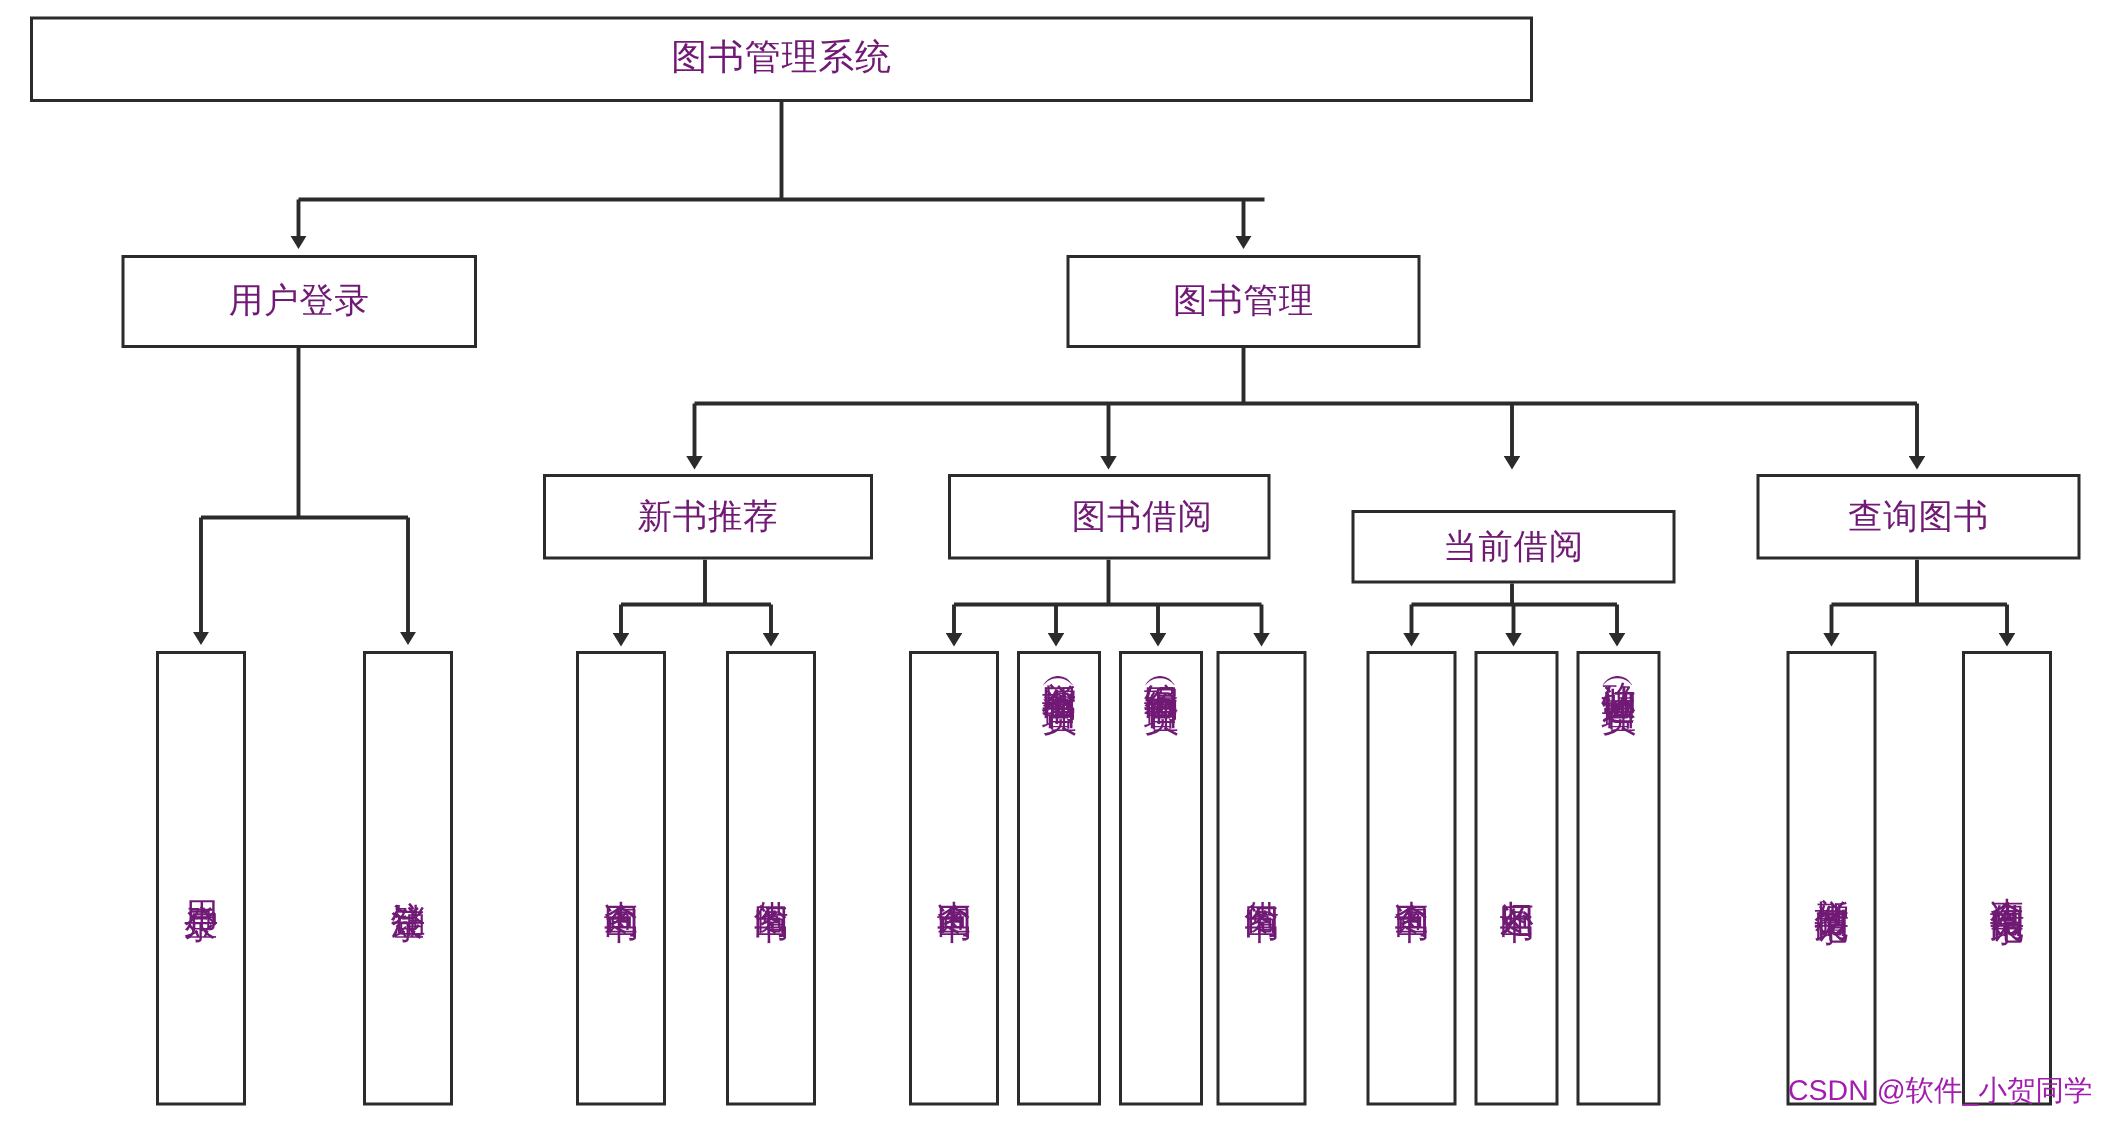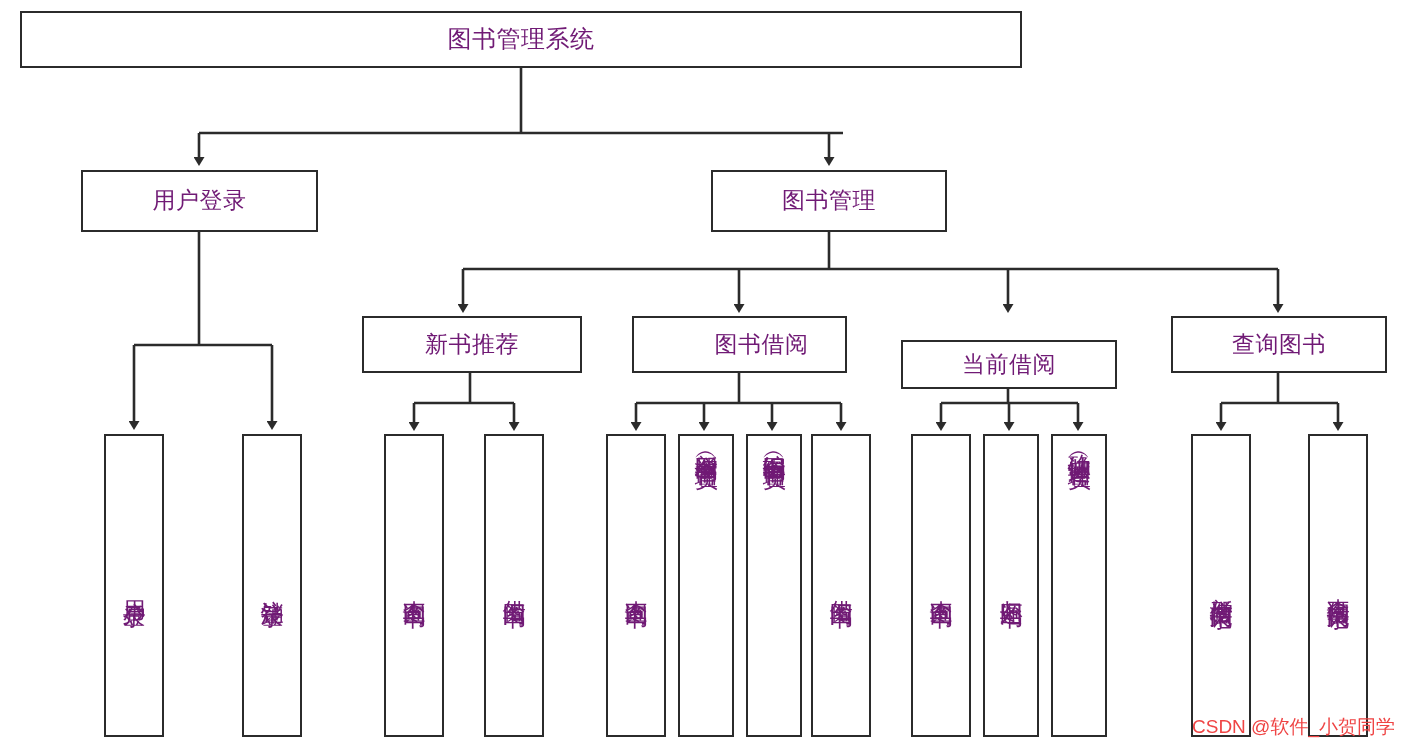--- a/index.html
+++ b/index.html
@@ -58,21 +58,21 @@
     height: auto;
   }
   .node.leaf.centered {
     align-items: center;
   }
   .watermark {
     position: absolute;
     left: 1192px;
     top: 714px;
     font-size: 19px;
-    color: #ef4444;
+    color: #a21caf;
     white-space: nowrap;
     z-index: 3;
     font-family: "Liberation Sans", "DejaVu Sans", sans-serif;
   }
 </style>
 </head>
 <body>
 
 <div id="canvas">
 

